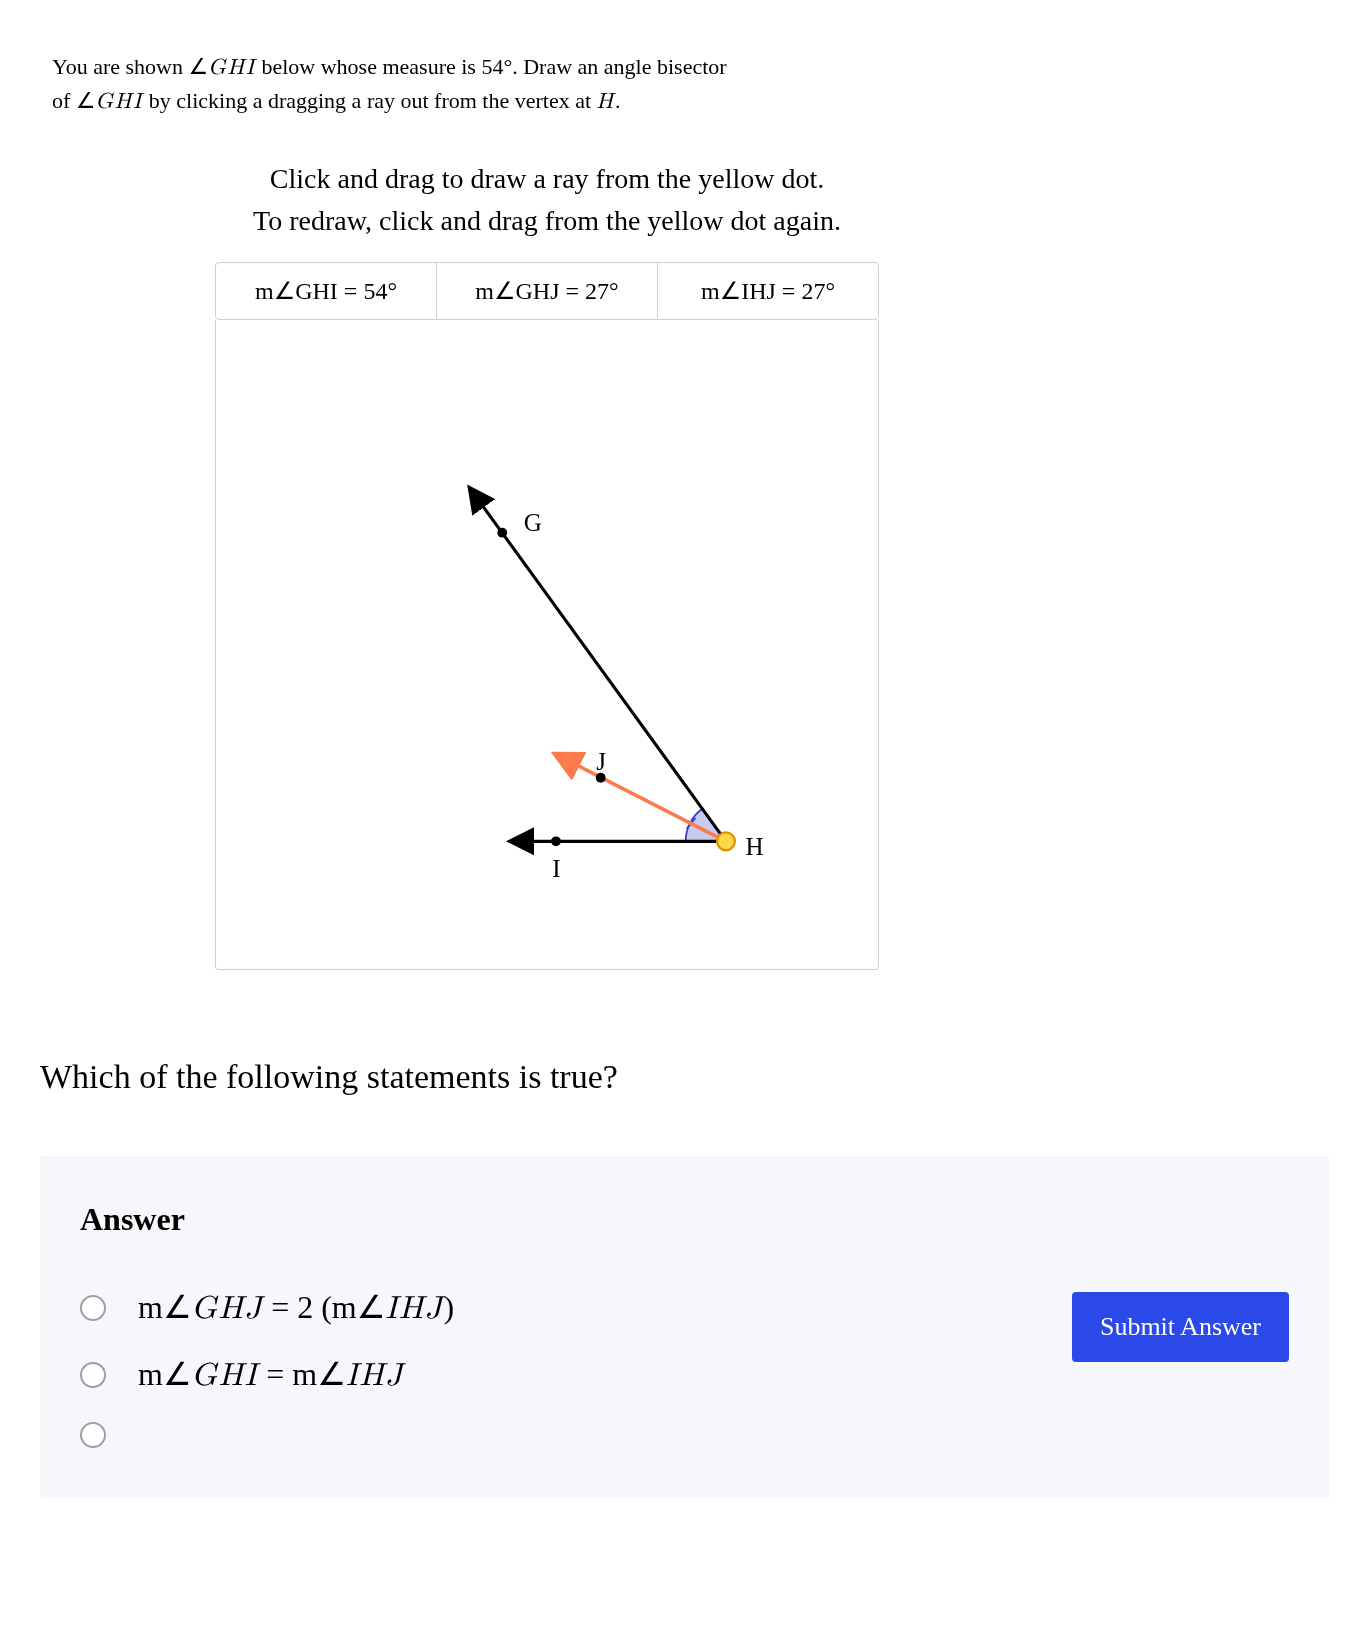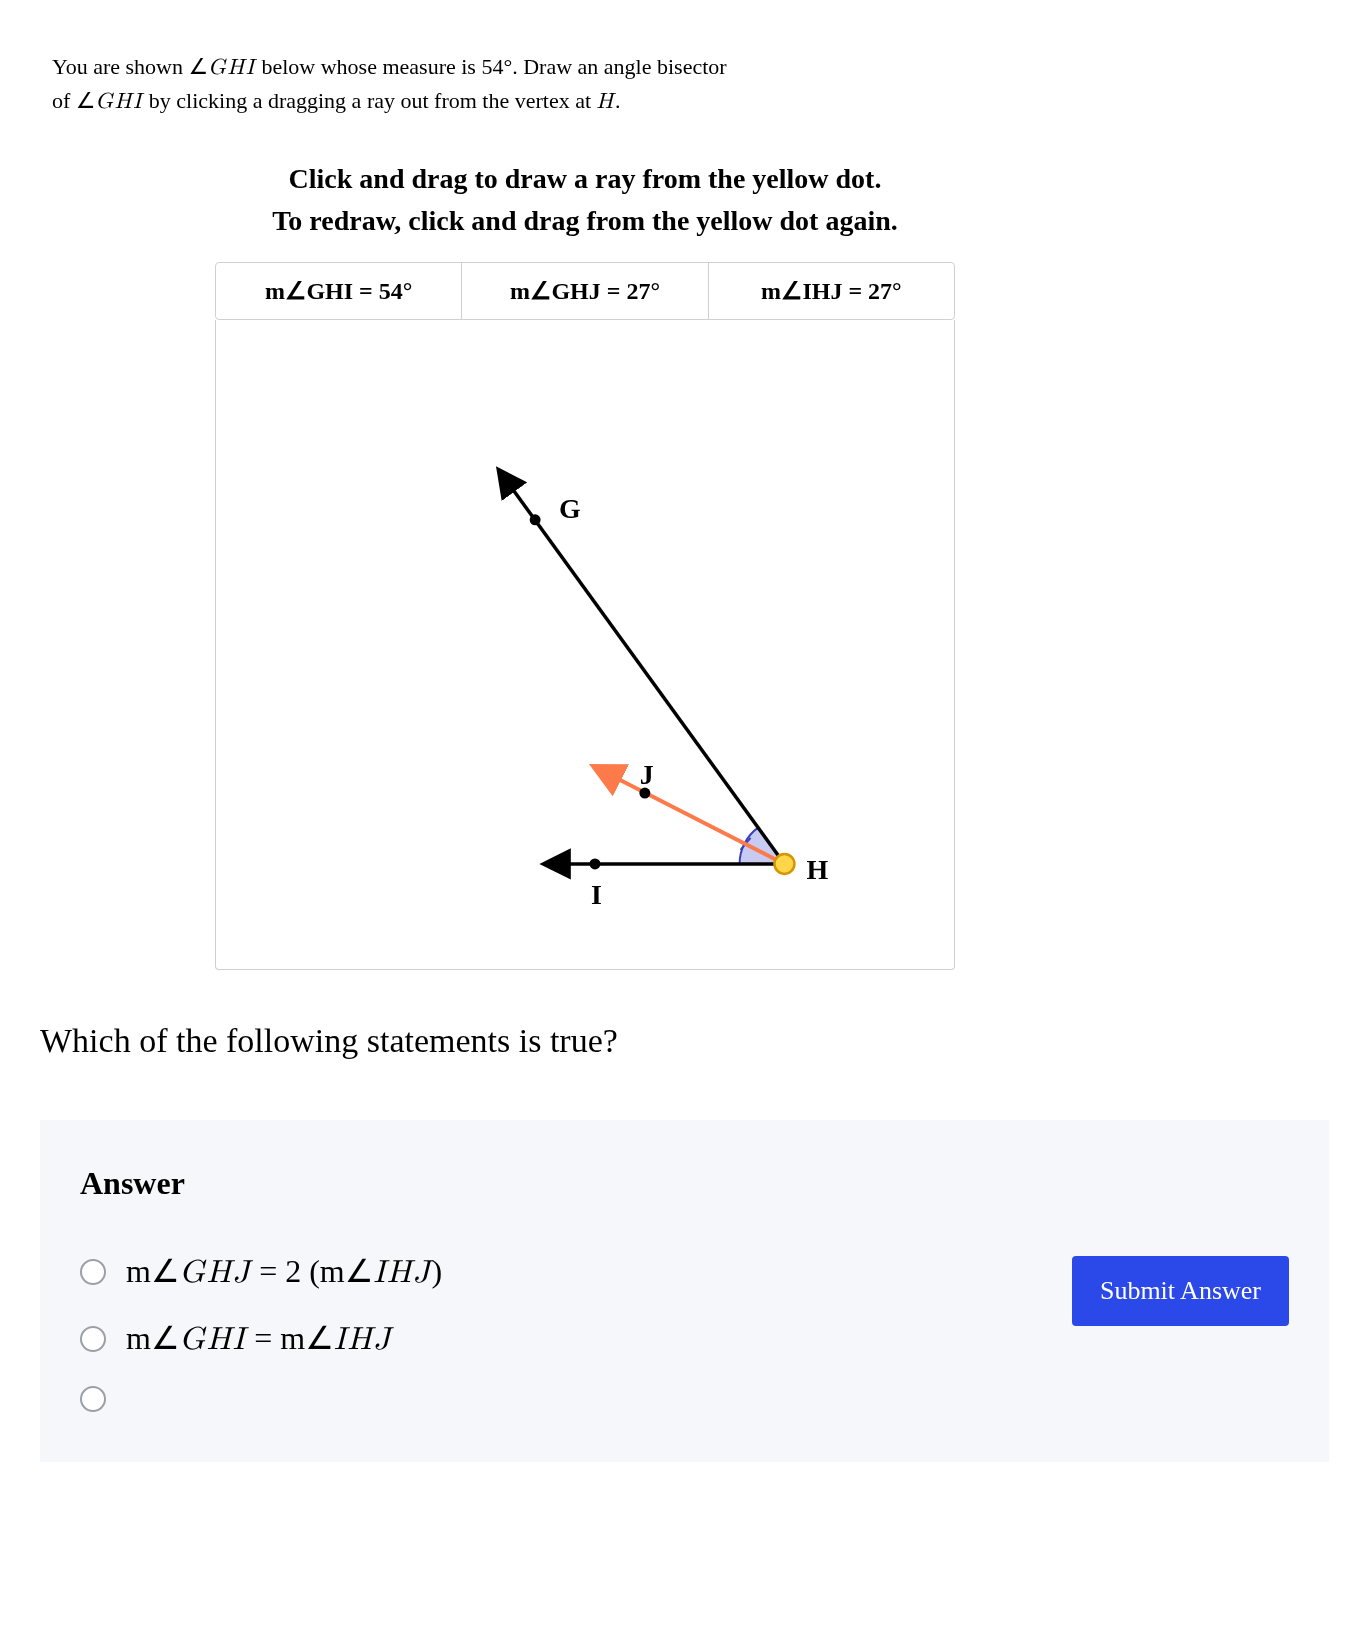--- a/index.html
+++ b/index.html
@@ -27,23 +27,22 @@
   }
   .angle-sym { font-style: normal; }
   .instr {
     text-align: center;
     font-size: 28px;
     line-height: 1.5;
     margin: 0 auto 20px auto;
     color: #000;
   }
   .widget-wrap {
-    width: 740px;
+    width: 664px;
     margin-left: 175px;
-    font-weight: bold;
   }
   .measure-row {
     display: flex;
     border: 1px solid #d0d0d0;
     border-radius: 4px;
     overflow: hidden;
     font-size: 24px;
   }
   .measure-cell {
     flex: 1;
@@ -61,41 +60,41 @@
     height: 650px;
     position: relative;
   }
   .diagram-svg {
     width: 100%;
     height: 100%;
     display: block;
   }
   .question-text {
     font-size: 34px;
-    margin-top: 52px;
+    margin-top: 88px;
     margin-bottom: 60px;
   }
   .answer-block {
     background: #f5f7fa;
     padding: 45px 40px 50px 40px;
   }
   .answer-heading {
     font-weight: bold;
     font-size: 32px;
     margin-bottom: 50px;
   }
   .options {
     display: flex;
     flex-direction: column;
     gap: 28px;
   }
   .option-row {
     display: flex;
     align-items: center;
-    gap: 20px;
+    gap: 32px;
     font-size: 32px;
   }
   .radio-circle {
     width: 26px;
     height: 26px;
     border: 2px solid #9aa0a6;
     border-radius: 50%;
     flex-shrink: 0;
     background: #fff;
   }

